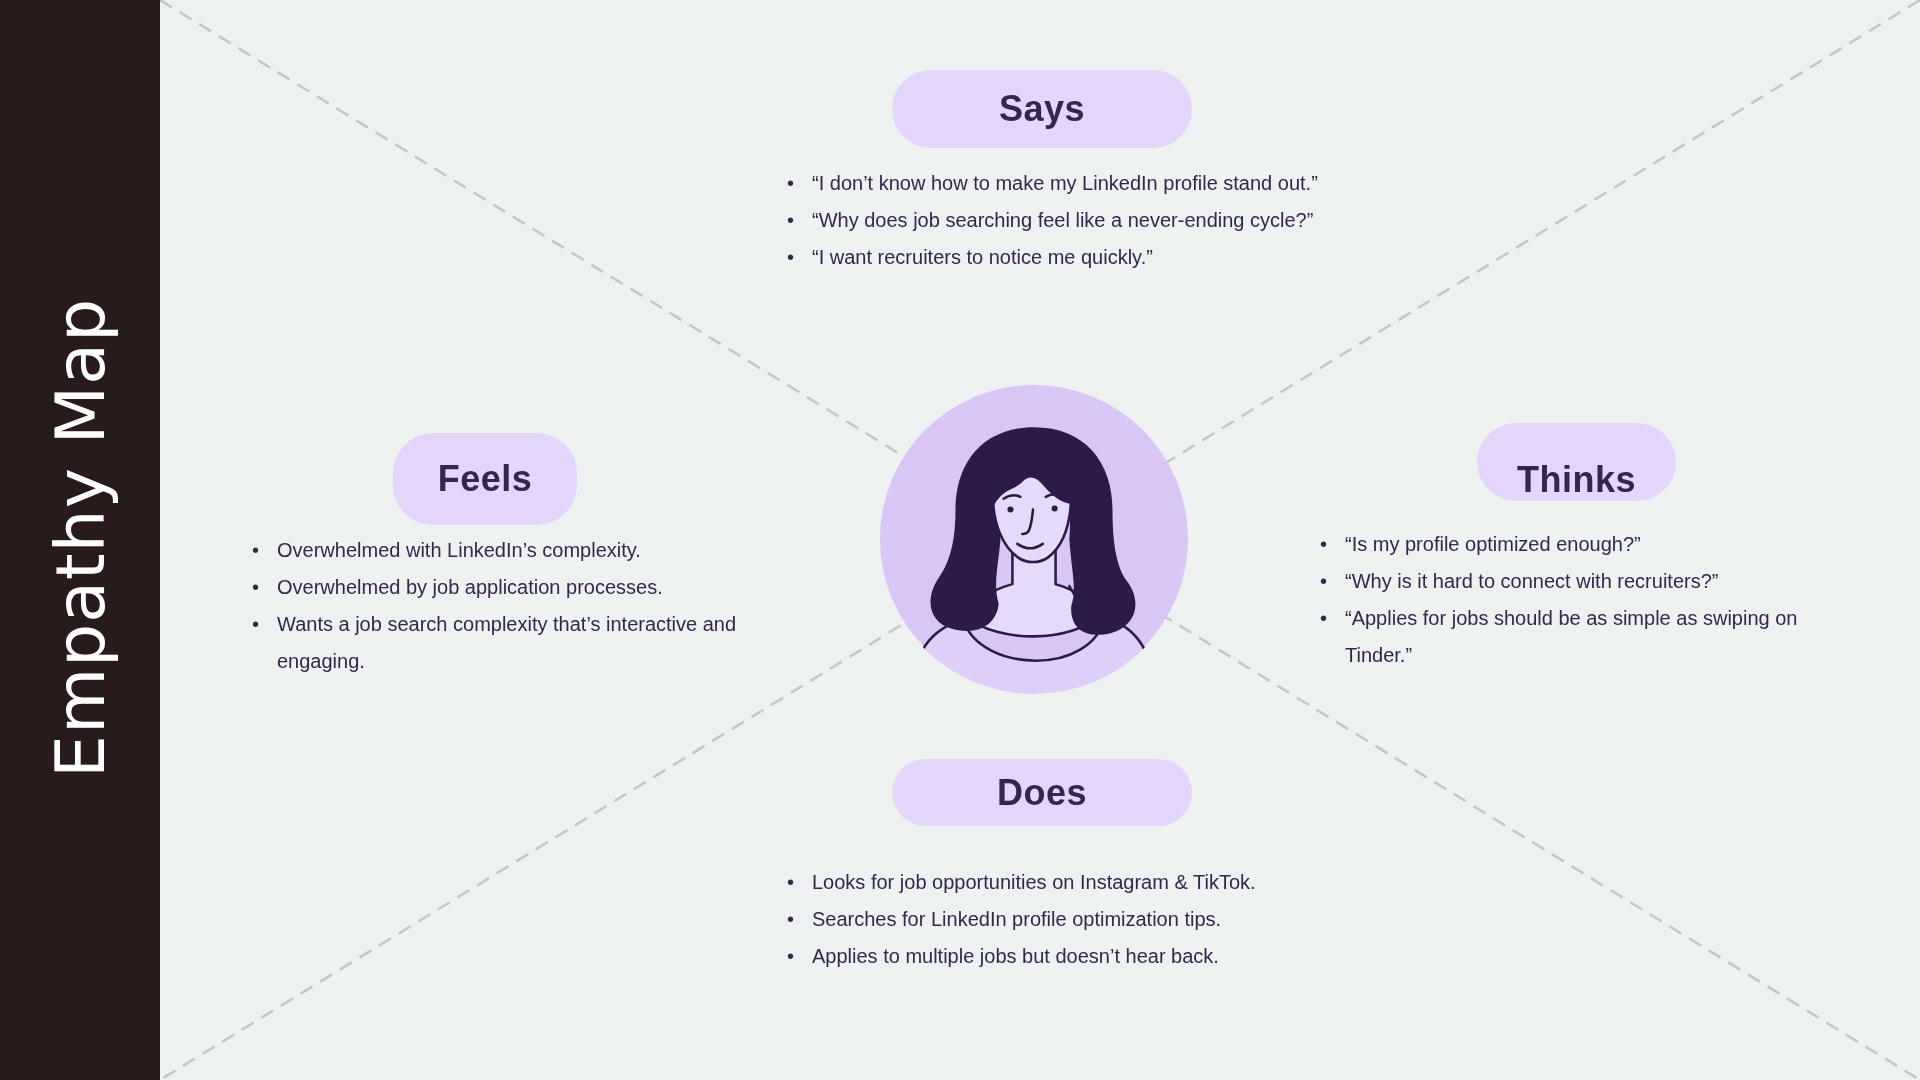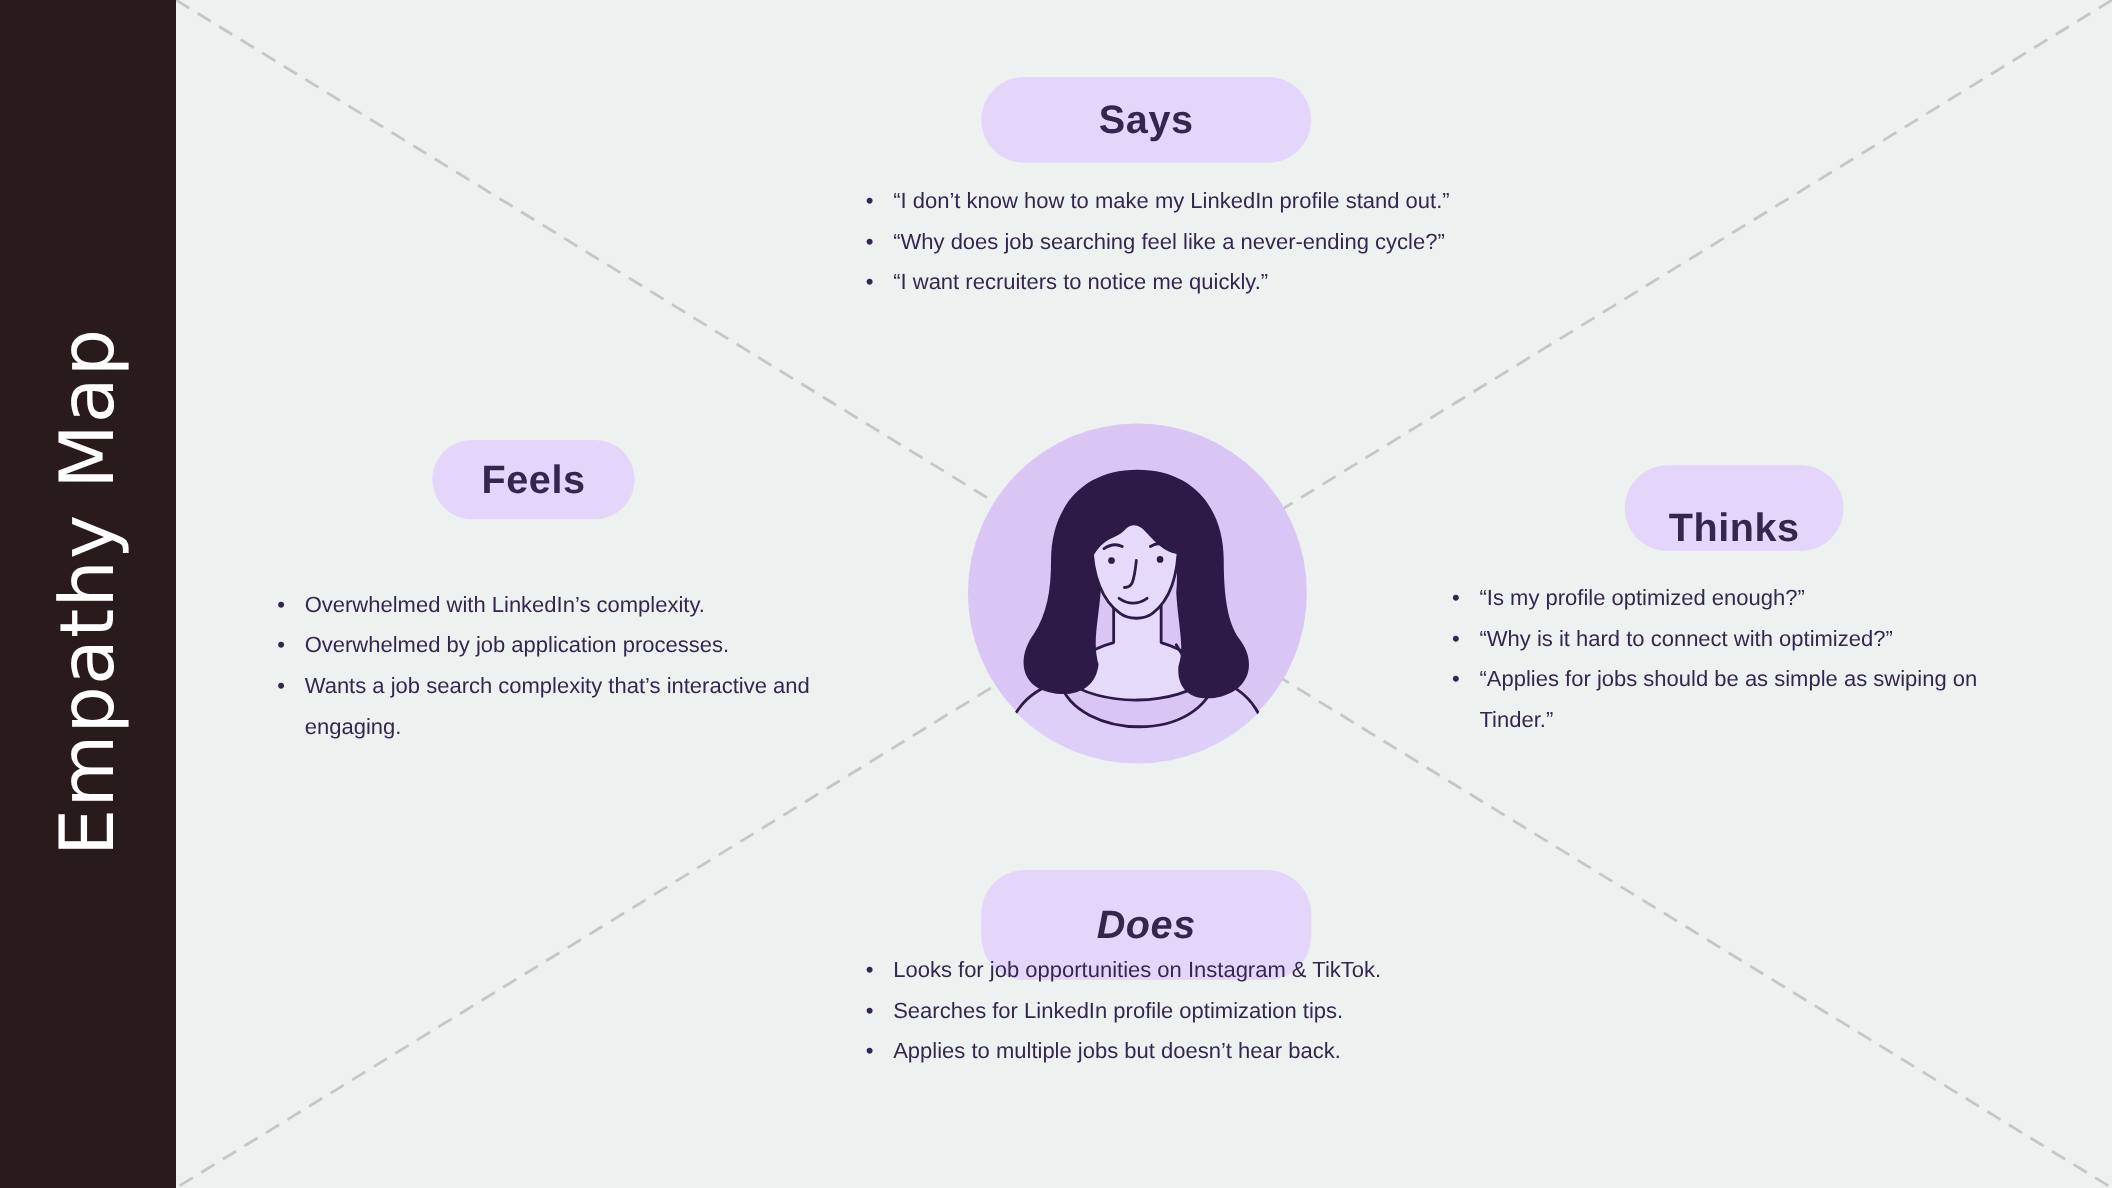--- a/index.html
+++ b/index.html
@@ -33,23 +33,23 @@
   .guides{position:absolute;left:160px;top:0;width:1760px;height:1080px;z-index:1;}
   .guides line{stroke:var(--guide-line);stroke-width:2.5;stroke-dasharray:14 9;}
 
   
   .pill{
     position:absolute;z-index:3;background:var(--pill-bg);border-radius:40px;
     display:flex;align-items:center;justify-content:center;
     color:var(--text-dark);font-weight:700;font-size:36px;letter-spacing:.5px;
   }
   .pill-says  {left:892px; top:70px;  width:300px;height:78px;}
-  .pill-feels {left:393px; top:400px; width:184px;height:72px;}
+  .pill-feels {left:393px; top:433px; width:184px;height:92px;}
   .pill-thinks{left:1477px;top:423px; width:199px;height:78px;align-items:flex-end;}
-  .pill-does  {left:892px; top:791px; width:300px;height:100px;font-style:italic;}
+  .pill-does  {left:892px; top:759px; width:300px;height:67px;}
 
   
   ul.notes{
     position:absolute;z-index:3;margin:0;padding:0;list-style:none;
     color:var(--text-dark);font-size:20px;line-height:37px;font-weight:400;
   }
   ul.notes li{position:relative;padding-left:27px;}
   ul.notes li::before{content:"\2022";position:absolute;left:2px;top:0;}
   .list-says  {left:785px; top:165px; width:552px;text-align:justify;}
   .list-feels {left:250px; top:532px; width:505px;}
@@ -96,21 +96,21 @@
       <li>“Why does job searching feel like a never-ending cycle?”</li>
       <li>“I want recruiters to notice me quickly.”</li>
     </ul>
   <ul class="notes list-feels">
       <li>Overwhelmed with LinkedIn’s complexity.</li>
       <li>Overwhelmed by job application processes.</li>
       <li>Wants a job search complexity that’s interactive and engaging.</li>
     </ul>
   <ul class="notes list-thinks">
       <li>“Is my profile optimized enough?”</li>
-      <li>“Why is it hard to connect with optimized?”</li>
+      <li>“Why is it hard to connect with recruiters?”</li>
       <li>“Applies for jobs should be as simple as swiping on Tinder.”</li>
     </ul>
   <ul class="notes list-does">
       <li>Looks for job opportunities on Instagram &amp; TikTok.</li>
       <li>Searches for LinkedIn profile optimization tips.</li>
       <li>Applies to multiple jobs but doesn’t hear back.</li>
     </ul>
 
   <div class="avatar">
     <svg viewBox="0 0 320 320">

